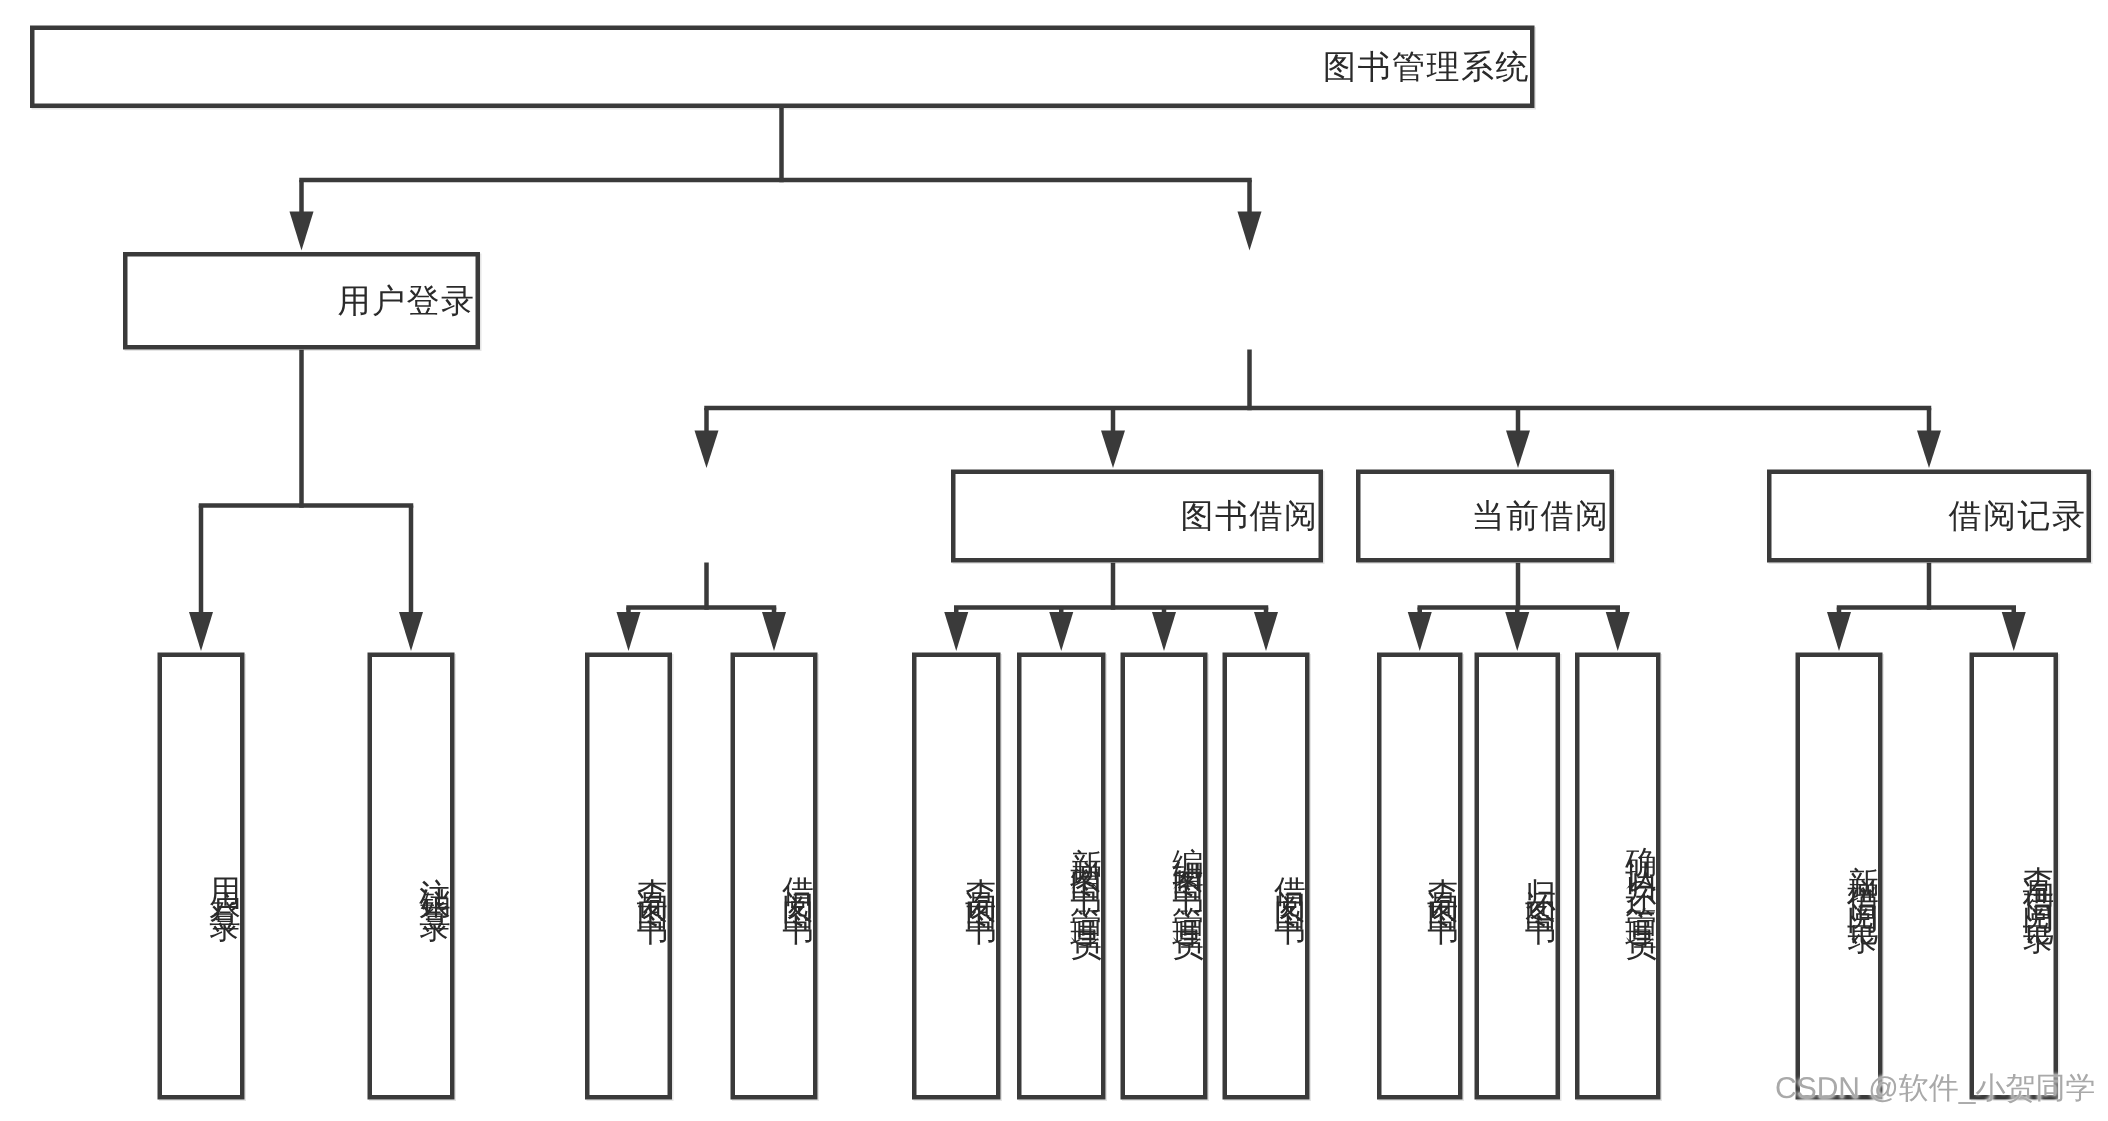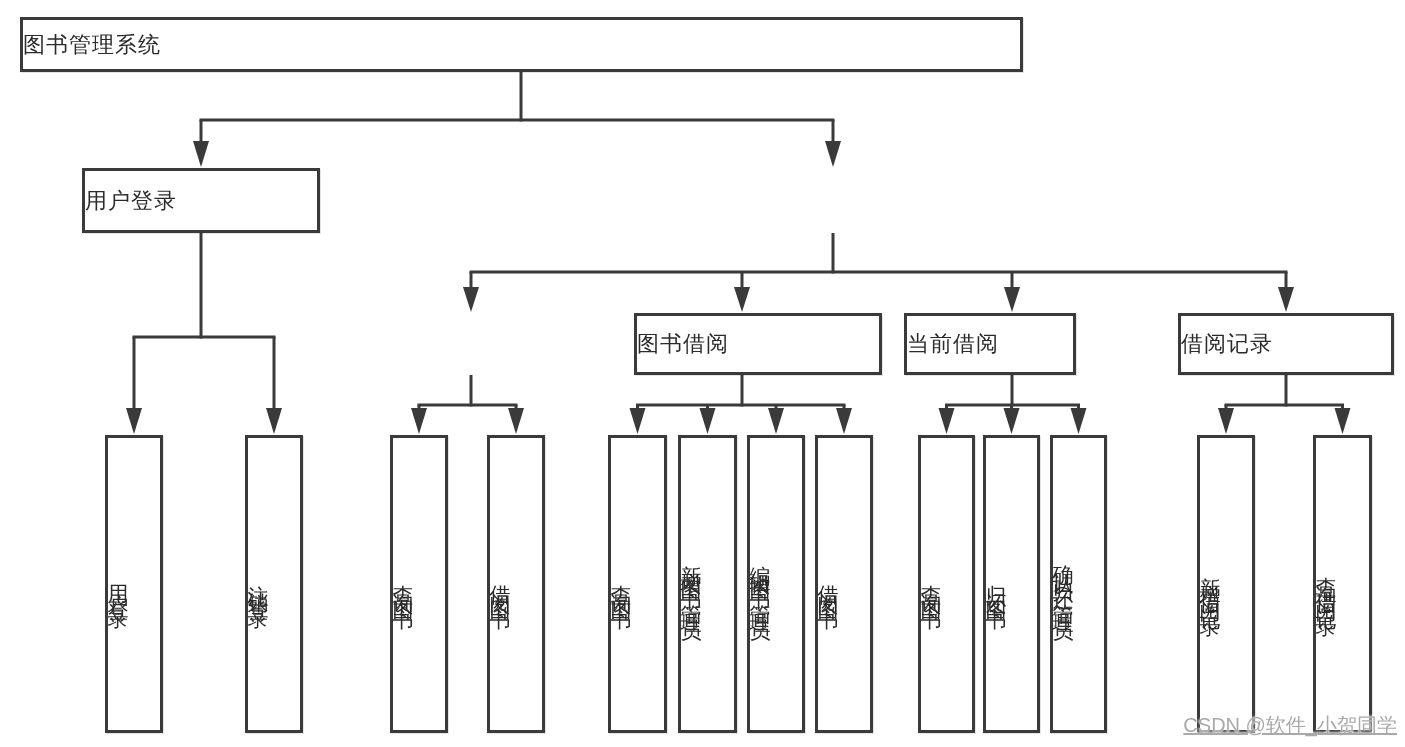--- a/index.html
+++ b/index.html
@@ -3,33 +3,32 @@
 <meta charset="utf-8">
 <style>
   html,body { margin:0; padding:0; background:#ffffff; }
   .stage {
     position:relative; width:1405px; height:747px; background:#ffffff;
     font-family:"Liberation Sans","DejaVu Sans",sans-serif; overflow:hidden;
   }
   .connectors { position:absolute; left:0; top:0; }
   .box {
     position:absolute; box-sizing:border-box; background:#ffffff;
-    border:3px solid #3a3a3a; display:flex; align-items:center; justify-content:flex-start;
+    border:3px solid #3a3a3a; display:flex; align-items:center; justify-content:flex-end;
     color:#2a2a2a; box-shadow:1px 1px 0 rgba(0,0,0,0.10);
   }
   .hlabel { font-size:22px; letter-spacing:1px; white-space:nowrap; }
   .vtext {
     writing-mode:vertical-rl; text-orientation:mixed;
     font-size:21px; letter-spacing:8px; line-height:1; white-space:nowrap;
   }
   .watermark {
     position:absolute; right:8px; top:712px; z-index:5;
     font-size:20px; color:#a9a9a9; text-shadow:0 0 3px #ffffff, 0 0 2px #ffffff;
     white-space:nowrap;
-    text-decoration:underline;
   }
 </style>
 </head>
 <body>
 
 <div class="stage">
 
   <svg class="connectors" width="1405" height="747" viewBox="0 0 1405 747">
     <g stroke="#3a3a3a" stroke-width="3" fill="#3a3a3a">
 

